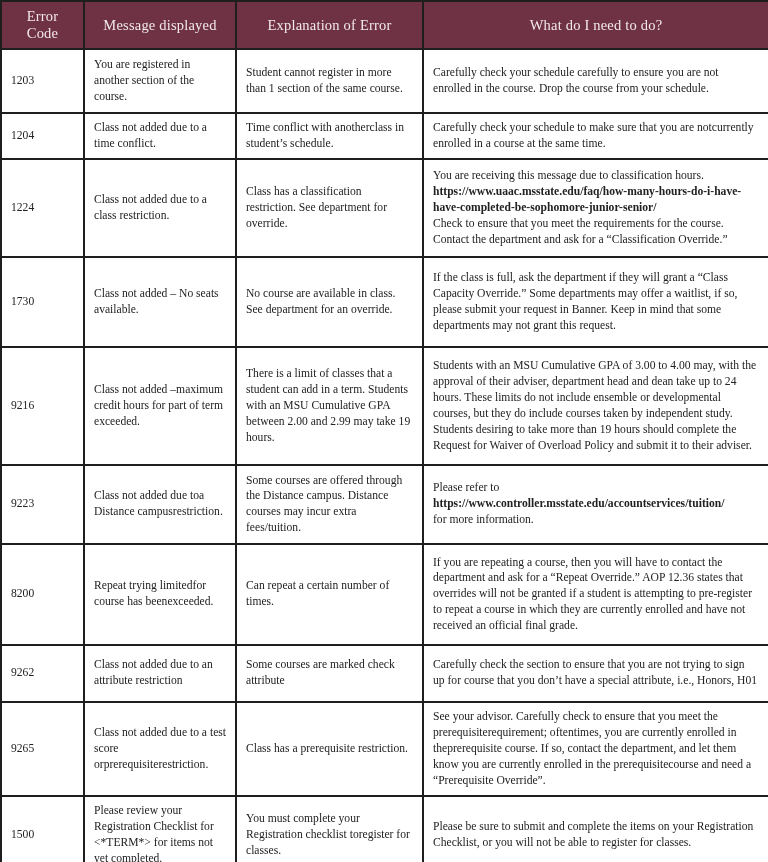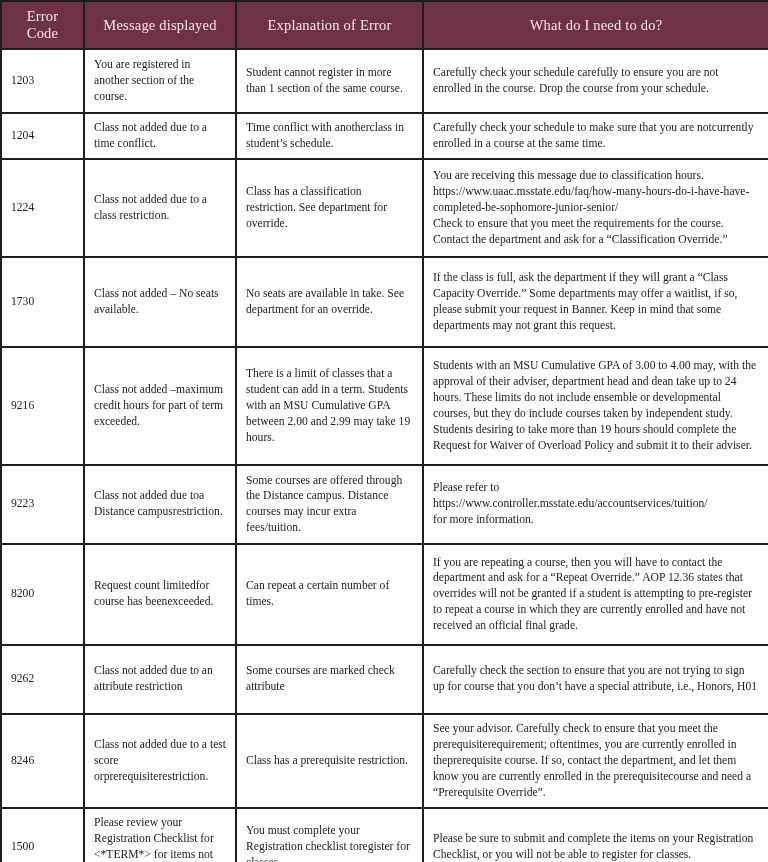--- a/index.html
+++ b/index.html
@@ -44,27 +44,27 @@
 
   
   thead tr            { height: 31px; }
   tbody tr:nth-child(1)  { height: 64px; }
   tbody tr:nth-child(2)  { height: 38px; }
   tbody tr:nth-child(3)  { height: 98px; }
   tbody tr:nth-child(4)  { height: 90px; }
   tbody tr:nth-child(5)  { height: 118px; }
   tbody tr:nth-child(6)  { height: 79px; }
   tbody tr:nth-child(7)  { height: 101px; }
-  tbody tr:nth-child(8)  { height: 69px; }
+  tbody tr:nth-child(8)  { height: 57px; }
   tbody tr:nth-child(9)  { height: 93px; }
   tbody tr:nth-child(10) { height: 71px; }
 
   .url-block {
     display: block;
-    font-weight: 400;
+    font-weight: 700;
     color: #222222;
     text-decoration: none;
     overflow-wrap: break-word;
     cursor: pointer;
   }
 </style>
 </head>
 <body>
 
 <table class="error-table">
@@ -101,53 +101,53 @@
       <td><span>Class has a classification restriction. See department for override.</span></td>
       <td>
         <span>You are receiving this message due to classification hours.</span>
         <a class="url-block">https://www.uaac.msstate.edu/faq/how-many-hours-do-i-have-have-completed-be-sophomore-junior-senior/</a>
         <span>Check to ensure that you meet the requirements for the course. Contact the department and ask for a “Classification Override.”</span>
       </td>
     </tr>
     <tr>
       <td class="code-cell"><span>1730</span></td>
       <td><span>Class not added – No seats available.</span></td>
-      <td><span>No seats are available in take. See department for an override.</span></td>
+      <td><span>No course are available in class. See department for an override.</span></td>
       <td><span>If the class is full, ask the department if they will grant a “Class Capacity Override.” Some departments may offer a waitlist, if so, please submit your request in Banner. Keep in mind that some departments may not grant this request.</span></td>
     </tr>
     <tr>
       <td class="code-cell"><span>9216</span></td>
       <td><span>Class not added –maximum credit hours for part of term exceeded.</span></td>
       <td><span>There is a limit of classes that a student can add in a term. Students with an MSU Cumulative GPA between 2.00 and 2.99 may take 19 hours.</span></td>
       <td><span>Students with an MSU Cumulative GPA of 3.00 to 4.00 may, with the approval of their adviser, department head and dean take up to 24 hours. These limits do not include ensemble or developmental courses, but they do include courses taken by independent study. Students desiring to take more than 19 hours should complete the Request for Waiver of Overload Policy and submit it to their adviser.</span></td>
     </tr>
     <tr>
       <td class="code-cell"><span>9223</span></td>
       <td><span>Class not added due toa Distance campusrestriction.</span></td>
       <td><span>Some courses are offered through the Distance campus. Distance courses may incur extra fees/tuition.</span></td>
       <td>
         <span>Please refer to</span>
         <a class="url-block">https://www.controller.msstate.edu/accountservices/tuition/</a>
         <span>for more information.</span>
       </td>
     </tr>
     <tr>
       <td class="code-cell"><span>8200</span></td>
-      <td><span>Request count limitedfor course has beenexceeded.</span></td>
+      <td><span>Repeat trying limitedfor course has beenexceeded.</span></td>
       <td><span>Can repeat a certain number of times.</span></td>
       <td><span>If you are repeating a course, then you will have to contact the department and ask for a “Repeat Override.” AOP 12.36 states that overrides will not be granted if a student is attempting to pre-register to repeat a course in which they are currently enrolled and have not received an official final grade.</span></td>
     </tr>
     <tr>
       <td class="code-cell"><span>9262</span></td>
       <td><span>Class not added due to an attribute restriction</span></td>
       <td><span>Some courses are marked check attribute</span></td>
       <td><span>Carefully check the section to ensure that you are not trying to sign up for course that you don’t have a special attribute, i.e., Honors, H01</span></td>
     </tr>
     <tr>
-      <td class="code-cell"><span>8246</span></td>
+      <td class="code-cell"><span>9265</span></td>
       <td><span>Class not added due to a test score orprerequisiterestriction.</span></td>
       <td><span>Class has a prerequisite restriction.</span></td>
       <td><span>See your advisor. Carefully check to ensure that you meet the prerequisiterequirement; oftentimes, you are currently enrolled in theprerequisite course. If so, contact the department, and let them know you are currently enrolled in the prerequisitecourse and need a “Prerequisite Override”.</span></td>
     </tr>
     <tr>
       <td class="code-cell"><span>1500</span></td>
       <td><span>Please review your Registration Checklist for &lt;*TERM*&gt; for items not yet completed.</span></td>
       <td><span>You must complete your Registration checklist toregister for classes.</span></td>
       <td><span>Please be sure to submit and complete the items on your Registration Checklist, or you will not be able to register for classes.</span></td>
     </tr>

